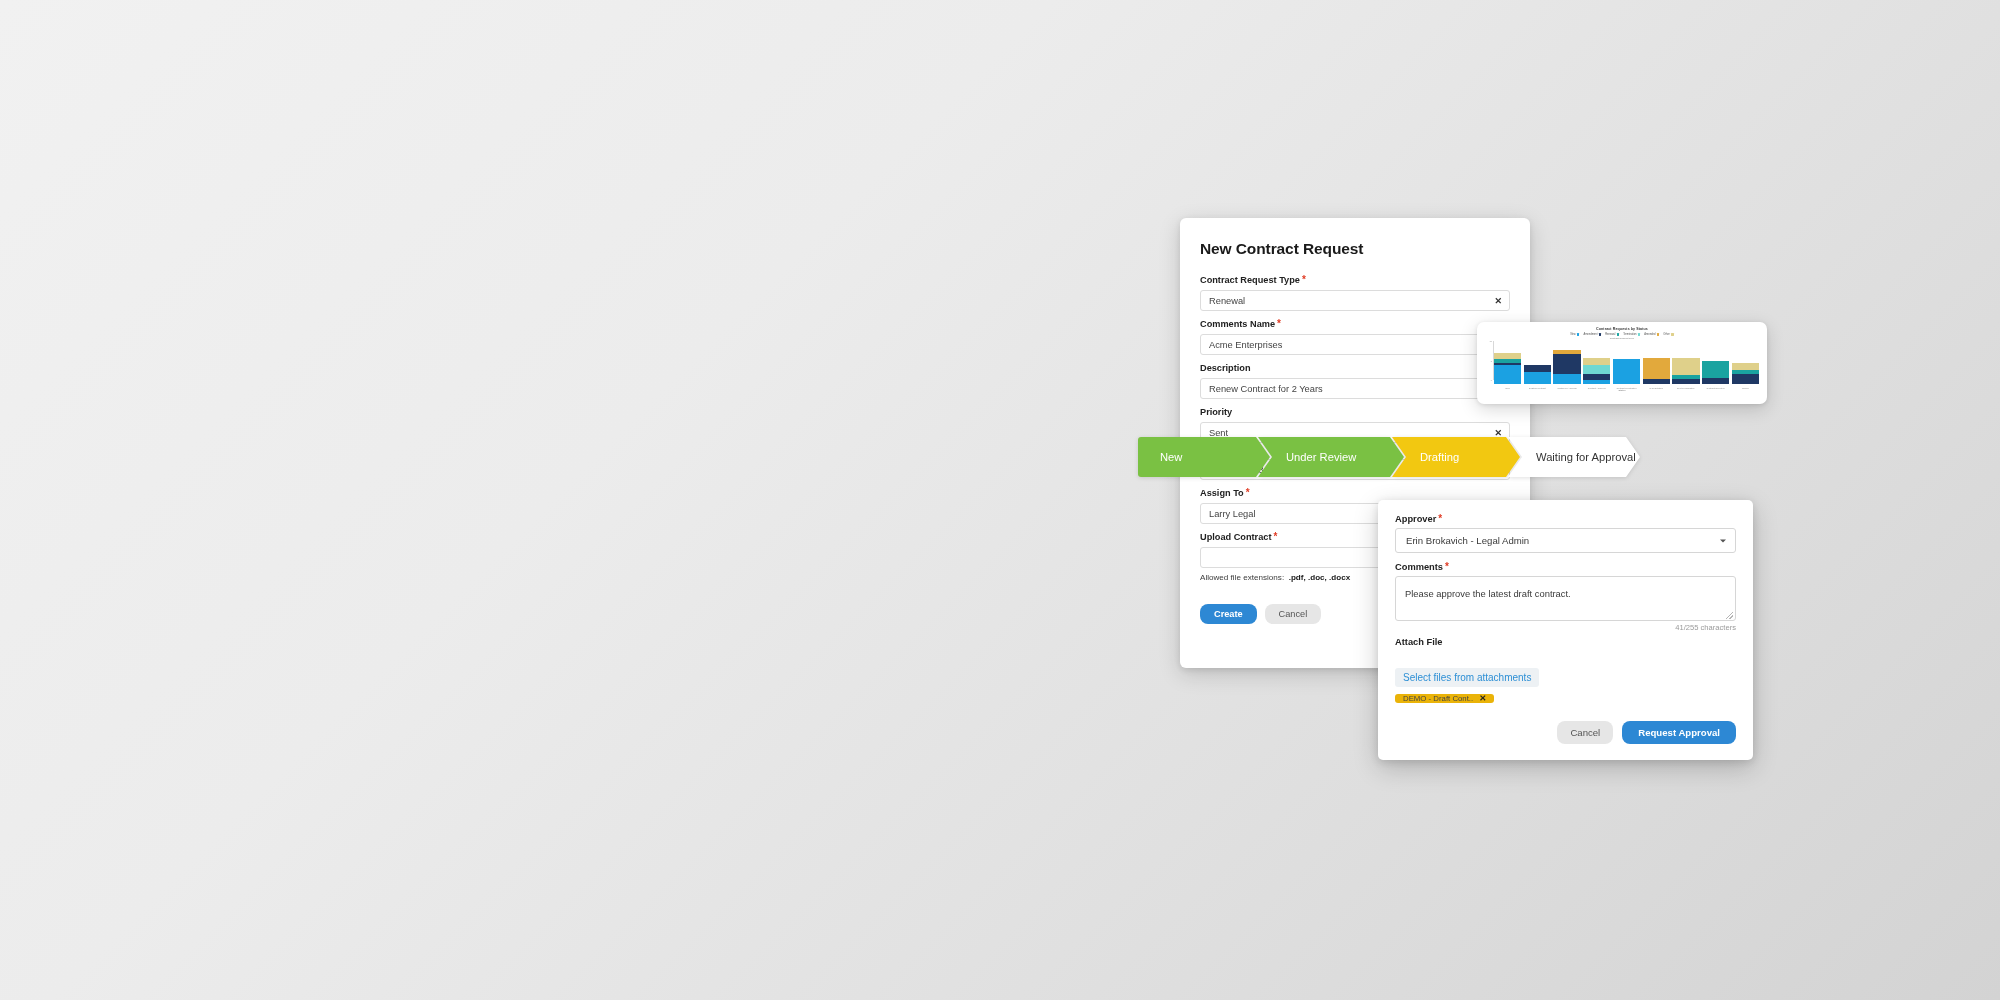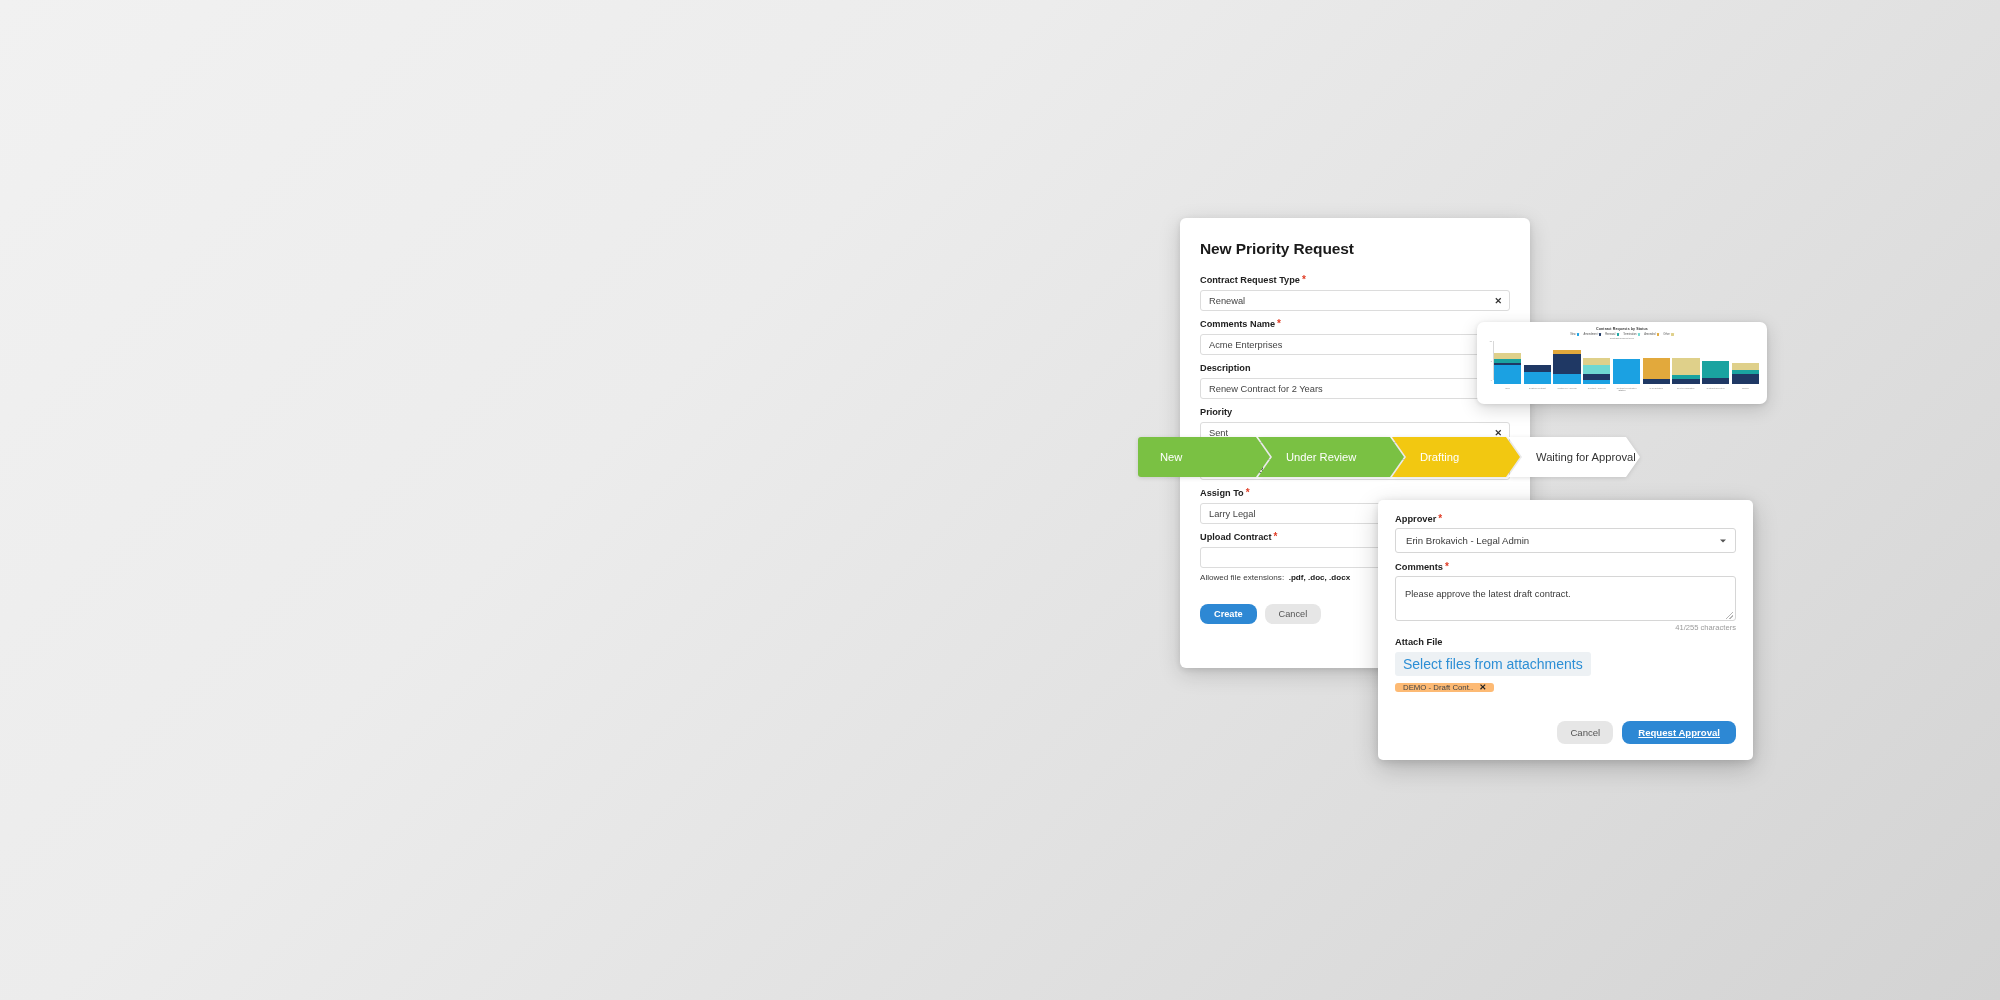--- a/index.html
+++ b/index.html
@@ -369,32 +369,32 @@
     font-size: 7.6px;
     color: #9a9a9a;
     margin-top: 2px;
     margin-bottom: 5px;
   }
 
   .attach-link {
     display: inline-block;
     background: #edf1f4;
     color: #2d8fd5;
-    font-size: 14px;
+    font-size: 10px;
     padding: 4px 8px;
     border-radius: 3px;
-    margin-top: 1px;
+    margin-top: 17px;
     cursor: pointer;
   }
 
   .file-chip {
     display: inline-flex;
     align-items: center;
     gap: 6px;
-    background: #fdba74;
+    background: #eab308;
     border-radius: 3px;
     padding: 0 8px;
     margin-top: 6px;
     font-size: 7.8px;
     color: #444;
   }
 
   .chip-x {
     font-size: 8.5px;
     font-weight: bold;
@@ -412,30 +412,30 @@
     align-items: center;
   }
 
   .dlg-actions .btn {
     height: 23px;
     line-height: 23px;
     font-size: 9.6px;
     padding: 0 13px;
   }
 
-  .dlg-actions .btn-primary { padding: 0 16px; text-decoration: underline; }
+  .dlg-actions .btn-primary { padding: 0 16px; }
 </style>
 </head>
 <body>
 
 <div class="stage">
 
   <div class="card" id="form-card">
 
-    <div class="form-title">New Priority Request</div>
+    <div class="form-title">New Contract Request</div>
 
     <div class="field">
       <div class="field-label">
         <span>Contract Request Type</span><span class="req">*</span>
       </div>
       <div class="input-box">
         <span class="val">Renewal</span>
         <span class="input-clear">✕</span>
       </div>
     </div>

